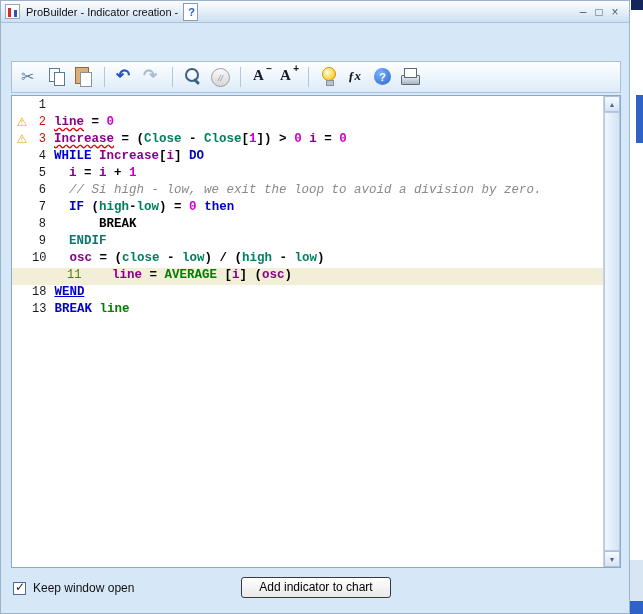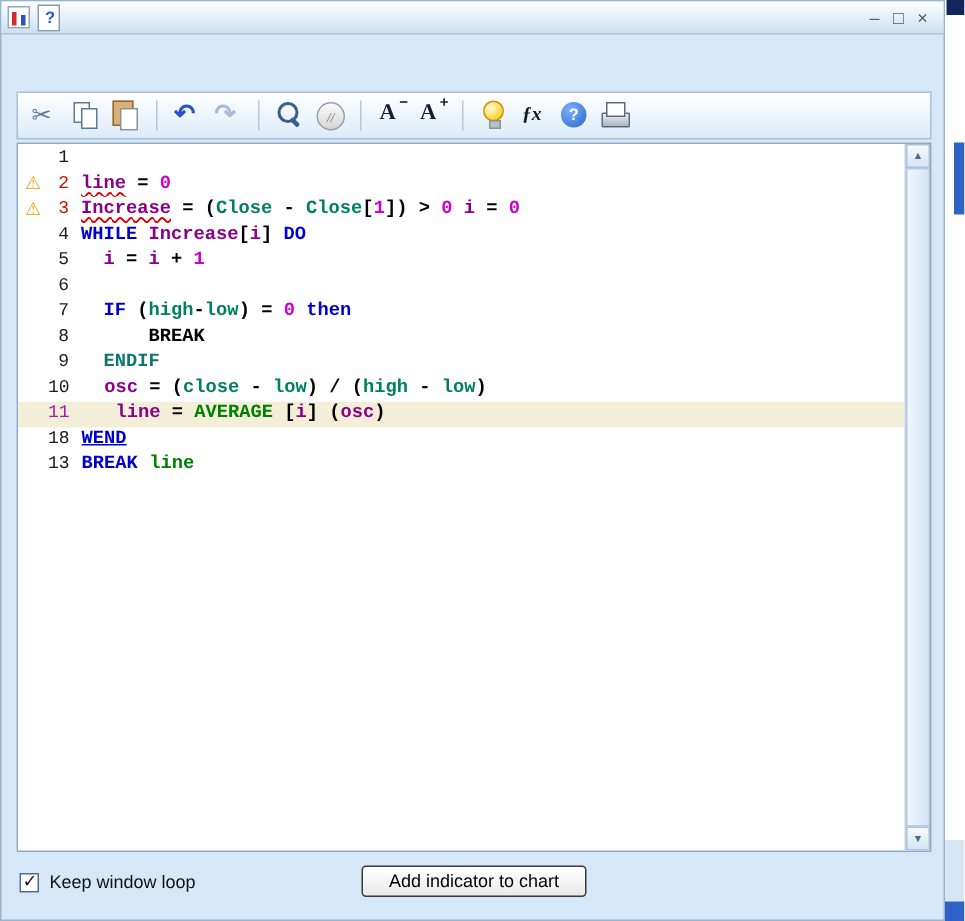--- a/index.html
+++ b/index.html
@@ -102,20 +102,21 @@
 <div class="page">
   <div class="bg-topright"></div>
   <div class="bg-strip1"></div>
   <div class="bg-strip2"></div>
   <div class="bg-botright"></div>
 
   <div class="window">
 
     <div class="titlebar">
       <span class="app-icon"></span>
+      <span class="title-text">ProBuilder - Indicator creation -</span>
       <span class="doc-icon"></span>
       <span class="tb-spacer"></span>
       <span class="win-ctl">–</span>
       <span class="win-ctl">□</span>
       <span class="win-ctl">×</span>
     </div>
 
 
     <div class="toolbar">
         <span class="tb-btn cut-icon"></span>
@@ -160,20 +161,21 @@
             <span class="lcode"><span style="color: rgb(0, 0, 204);">WHILE </span><span style="color: rgb(139, 0, 139);">Increase</span><span style="color: rgb(0, 0, 0);">[</span><span style="color: rgb(139, 0, 139);">i</span><span style="color: rgb(0, 0, 0);">] </span><span style="color: rgb(0, 0, 204);">DO</span></span>
           </div>
           <div class="cl">
             <span class="warn-cell"></span>
             <span class="lnum" style="color: rgb(26, 26, 26);">5</span>
             <span class="lcode"><span style="color: rgb(0, 0, 0);">  </span><span style="color: rgb(139, 0, 139);">i</span><span style="color: rgb(0, 0, 0);"> = </span><span style="color: rgb(139, 0, 139);">i</span><span style="color: rgb(0, 0, 0);"> + </span><span style="color: rgb(204, 0, 204);">1</span></span>
           </div>
           <div class="cl">
             <span class="warn-cell"></span>
             <span class="lnum" style="color: rgb(26, 26, 26);">6</span>
+            <span class="lcode"><span style="color: rgb(138, 138, 138); font-style: italic; font-weight: normal;">  // Si high - low, we exit the loop to avoid a division by zero.</span></span>
           </div>
           <div class="cl">
             <span class="warn-cell"></span>
             <span class="lnum" style="color: rgb(26, 26, 26);">7</span>
             <span class="lcode"><span style="color: rgb(0, 0, 0);">  </span><span style="color: rgb(0, 0, 204);">IF </span><span style="color: rgb(0, 0, 0);">(</span><span style="color: rgb(0, 128, 96);">high</span><span style="color: rgb(0, 0, 0);">-</span><span style="color: rgb(0, 128, 96);">low</span><span style="color: rgb(0, 0, 0);">) = </span><span style="color: rgb(204, 0, 204);">0</span><span style="color: rgb(0, 0, 0);"> </span><span style="color: rgb(0, 0, 204);">then</span></span>
           </div>
           <div class="cl">
             <span class="warn-cell"></span>
             <span class="lnum" style="color: rgb(26, 26, 26);">8</span>
             <span class="lcode"><span style="color: rgb(0, 0, 0);">      </span><span style="color: #000000;">BREAK</span></span>
@@ -183,21 +185,21 @@
             <span class="lnum" style="color: rgb(26, 26, 26);">9</span>
             <span class="lcode"><span style="color: rgb(0, 0, 0);">  </span><span style="color: #0f766e;">ENDIF</span></span>
           </div>
           <div class="cl">
             <span class="warn-cell"></span>
             <span class="lnum" style="color: rgb(26, 26, 26);">10</span>
             <span class="lcode"><span style="color: rgb(0, 0, 0);">  </span><span style="color: rgb(139, 0, 139);">osc</span><span style="color: rgb(0, 0, 0);"> = (</span><span style="color: rgb(0, 128, 96);">close</span><span style="color: rgb(0, 0, 0);"> - </span><span style="color: rgb(0, 128, 96);">low</span><span style="color: rgb(0, 0, 0);">) / (</span><span style="color: rgb(0, 128, 96);">high</span><span style="color: rgb(0, 0, 0);"> - </span><span style="color: rgb(0, 128, 96);">low</span><span style="color: rgb(0, 0, 0);">)</span></span>
           </div>
           <div class="cl" style="background: rgb(243, 238, 215);">
             <span class="warn-cell"></span>
-            <span class="lnum" style="color: #a21caf;">11</span>
+            <span class="lnum" style="color: #4d7c0f; margin-left: 35px;">11</span>
             <span class="lcode"><span style="color: rgb(0, 0, 0);">   </span><span style="color: rgb(139, 0, 139);">line</span><span style="color: rgb(0, 0, 0);"> = </span><span style="color: rgb(0, 128, 0);">AVERAGE</span><span style="color: rgb(0, 0, 0);"> [</span><span style="color: rgb(139, 0, 139);">i</span><span style="color: rgb(0, 0, 0);">] (</span><span style="color: rgb(139, 0, 139);">osc</span><span style="color: rgb(0, 0, 0);">)</span></span>
           </div>
           <div class="cl">
             <span class="warn-cell"></span>
             <span class="lnum" style="color: rgb(26, 26, 26);">18</span>
             <span class="lcode"><span style="color: rgb(0, 0, 204); text-decoration: underline;">WEND</span></span>
           </div>
           <div class="cl">
             <span class="warn-cell"></span>
             <span class="lnum" style="color: rgb(26, 26, 26); font-family: Liberation Mono, monospace;">13</span>
@@ -206,18 +208,18 @@
         </div>
       <div class="vscroll">
         <div class="sb-btn sb-up"></div>
         <div class="sb-thumb"></div>
         <div class="sb-btn sb-down"></div>
       </div>
     </div>
 
     <div class="footer">
       <span class="cb checked"></span>
-      <span class="cb-label">Keep window loop</span>
+      <span class="cb-label">Keep window open</span>
       <button class="add-btn">Add indicator to chart</button>
     </div>
 
   </div>
 </div>
 
 </body></html>

